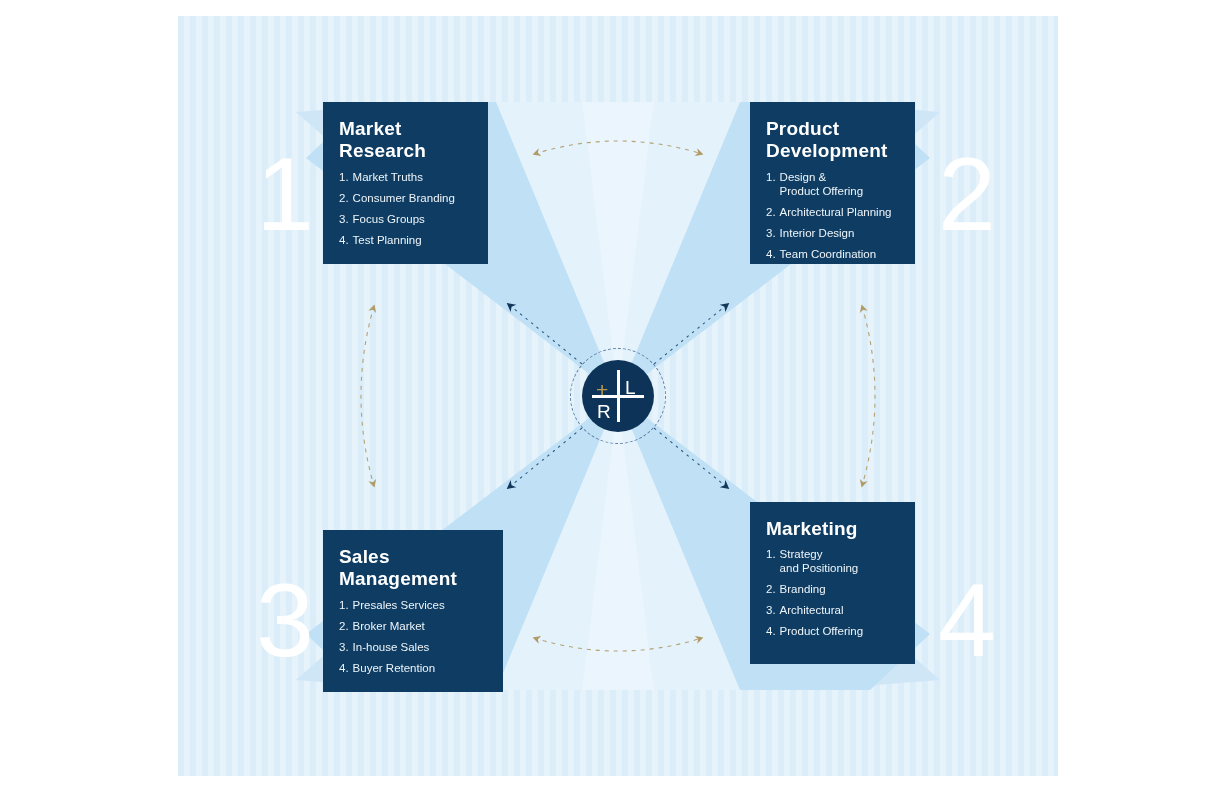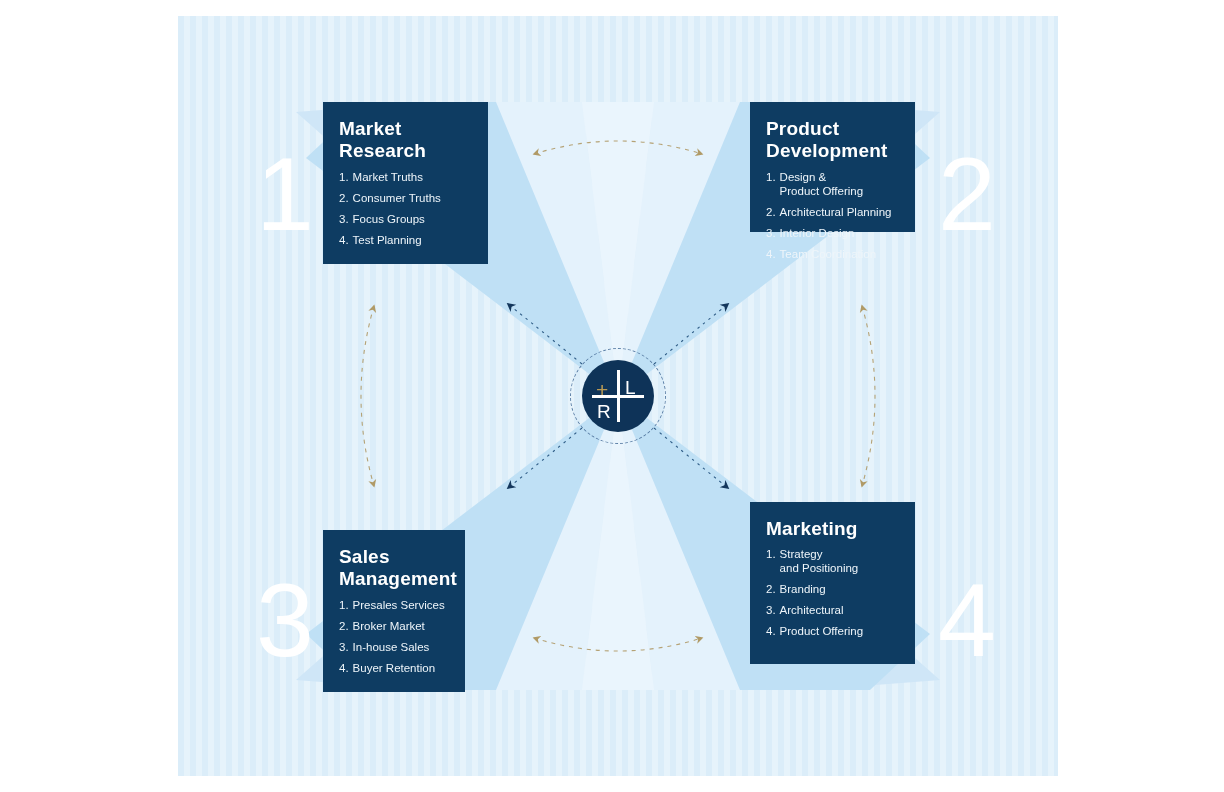--- a/index.html
+++ b/index.html
@@ -96,22 +96,22 @@
     font-size: 11.5px;
     line-height: 1.22;
     margin-bottom: 7px;
     display: flex;
     gap: 4px;
   }
   .li-num { flex: 0 0 auto; }
   .li-text { white-space: pre-line; }
 
   .card-mr { left: 145px; top: 86px;  width: 165px; height: 162px; }
-  .card-pd { left: 572px; top: 86px;  width: 165px; height: 130px; border-radius: 14px; }
-  .card-sm { left: 145px; top: 514px; width: 142px; height: 162px; }
+  .card-pd { left: 572px; top: 86px;  width: 165px; height: 162px; border-radius: 14px; }
+  .card-sm { left: 145px; top: 514px; width: 180px; height: 162px; }
   .card-mk { left: 572px; top: 486px; width: 165px; height: 162px; }
 
   
   #logo-wrap {
     position: absolute;
     left: 404px;
     top: 344px;
     width: 72px;
     height: 72px;
   }
@@ -219,21 +219,21 @@
       <div class="card-inner">
         <div class="card-title">Market
 Research</div>
         <ul class="card-list">
           <li>
             <span class="li-num">1.</span>
             <span class="li-text">Market Truths</span>
           </li>
           <li>
             <span class="li-num">2.</span>
-            <span class="li-text">Consumer Truths</span>
+            <span class="li-text">Consumer Branding</span>
           </li>
           <li>
             <span class="li-num">3.</span>
             <span class="li-text">Focus Groups</span>
           </li>
           <li>
             <span class="li-num">4.</span>
             <span class="li-text">Test Planning</span>
           </li>
         </ul>

